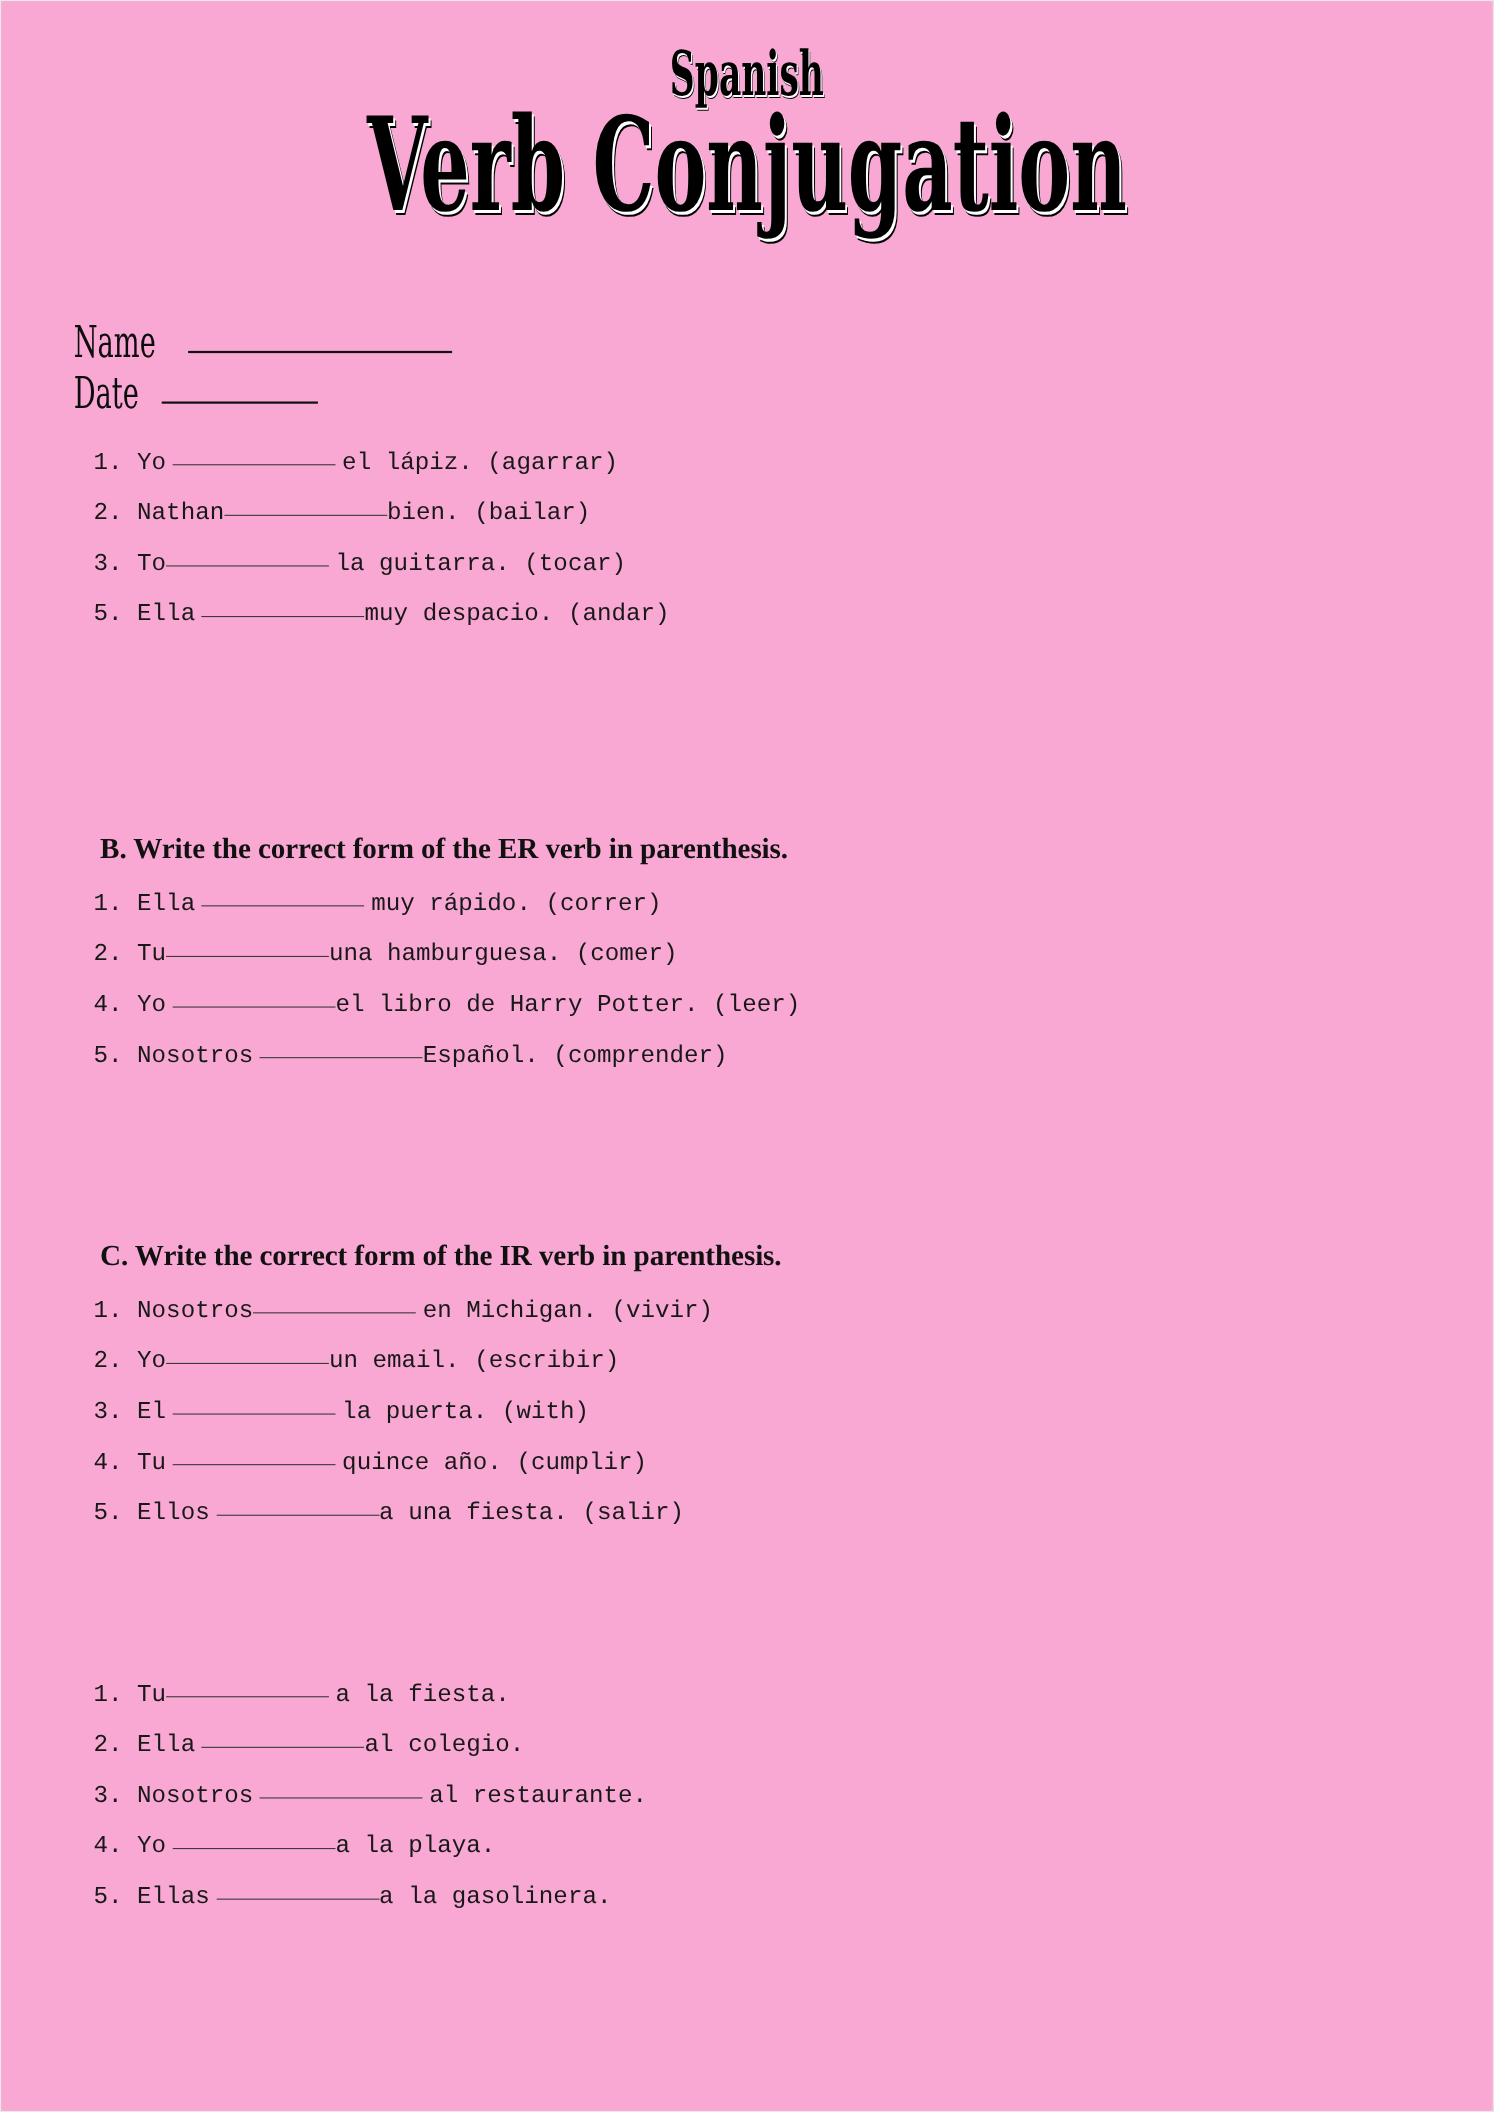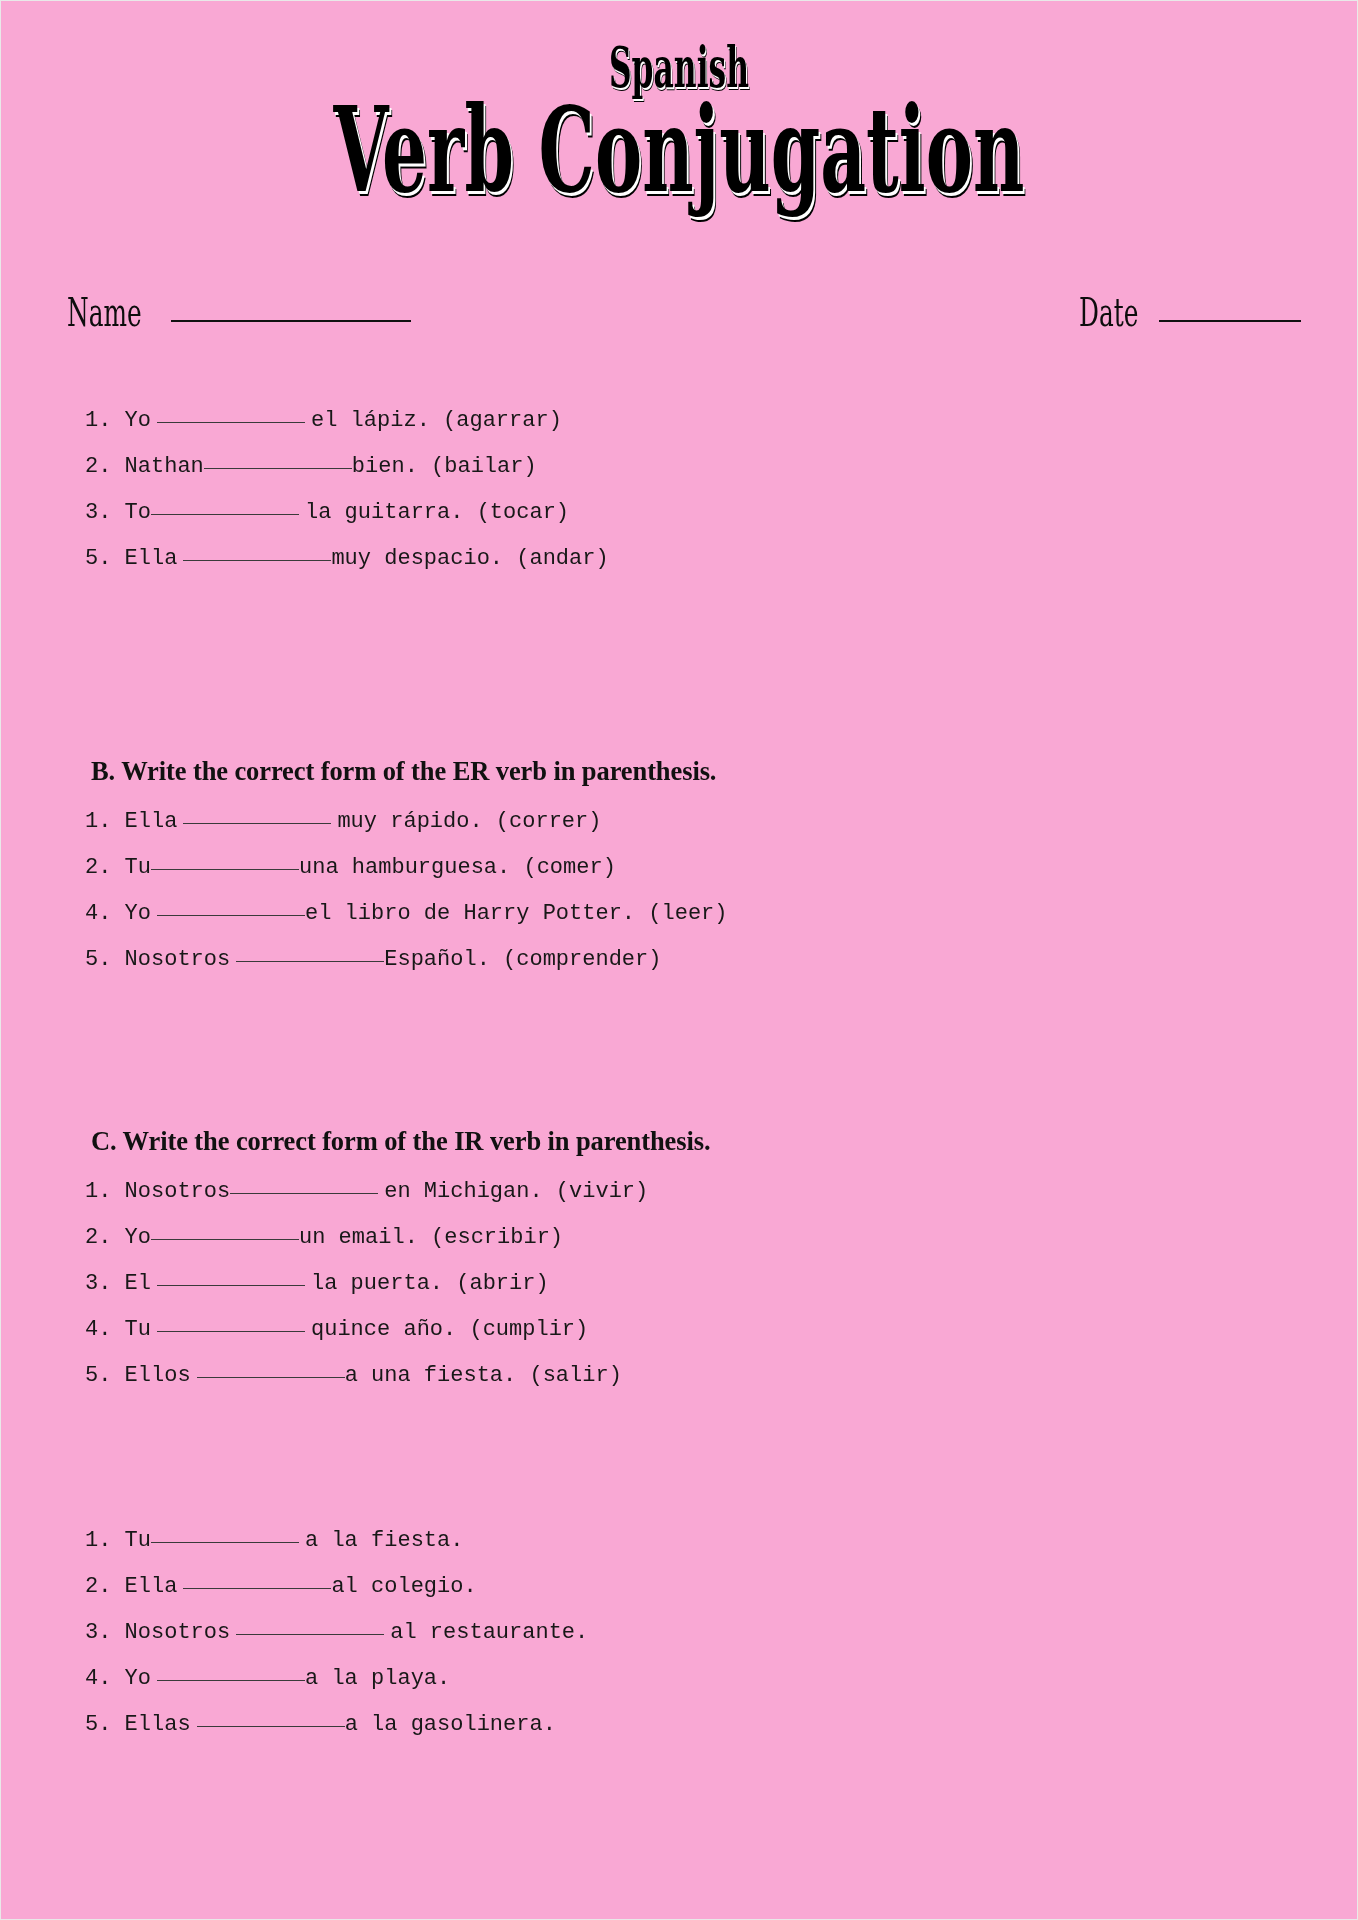--- a/index.html
+++ b/index.html
@@ -60,20 +60,21 @@
 
   
   .namedate {
     position: absolute;
     left: 66px;
     right: 56px;
     top: 288px;
     display: flex;
     justify-content: space-between;
     align-items: flex-start;
+    flex-direction: column;
   }
   .nd-group {
     display: flex;
     align-items: baseline;
   }
   .nd-label {
     font-family: "DejaVu Serif", "Liberation Serif", serif;
     font-size: 40px;
     font-weight: 400;
     transform: scaleX(0.62);
@@ -165,21 +166,21 @@
         <div class="item"><span>2.</span> <span>Tu</span><span class="blank"></span><span>una hamburguesa. (comer)</span></div>
         <div class="item"><span>4.</span> <span>Yo</span><span class="sp"></span><span class="blank"></span><span>el libro de Harry Potter. (leer)</span></div>
         <div class="item"><span>5.</span> <span>Nosotros</span><span class="sp"></span><span class="blank"></span><span>Español. (comprender)</span></div>
       </div>
     </div>
   <div class="section" id="sec-C" style="top:1125px;">
       <div class="section-heading">C. Write the correct form of the IR verb in parenthesis.</div>
       <div class="items">
         <div class="item"><span>1.</span> <span>Nosotros</span><span class="blank"></span><span class="sp"></span><span>en Michigan. (vivir)</span></div>
         <div class="item"><span>2.</span> <span>Yo</span><span class="blank"></span><span>un email. (escribir)</span></div>
-        <div class="item"><span>3.</span> <span>El</span><span class="sp"></span><span class="blank"></span><span class="sp"></span><span>la puerta. (abrir)</span></div>
+        <div class="item"><span>3.</span> <span>El</span><span class="sp"></span><span class="blank"></span><span class="sp"></span><span>la puerta. (with)</span></div>
         <div class="item"><span>4.</span> <span>Tu</span><span class="sp"></span><span class="blank"></span><span class="sp"></span><span>quince año. (cumplir)</span></div>
         <div class="item"><span>5.</span> <span>Ellos</span><span class="sp"></span><span class="blank"></span><span>a una fiesta. (salir)</span></div>
       </div>
     </div>
   <div class="section" id="sec-D" style="top:1505px;">
       <div class="items">
         <div class="item"><span>1.</span> <span>Tu</span><span class="blank"></span><span class="sp"></span><span>a la fiesta.</span></div>
         <div class="item"><span>2.</span> <span>Ella</span><span class="sp"></span><span class="blank"></span><span>al colegio.</span></div>
         <div class="item"><span>3.</span> <span>Nosotros</span><span class="sp"></span><span class="blank"></span><span class="sp"></span><span>al restaurante.</span></div>
         <div class="item"><span>4.</span> <span>Yo</span><span class="sp"></span><span class="blank"></span><span>a la playa.</span></div>

